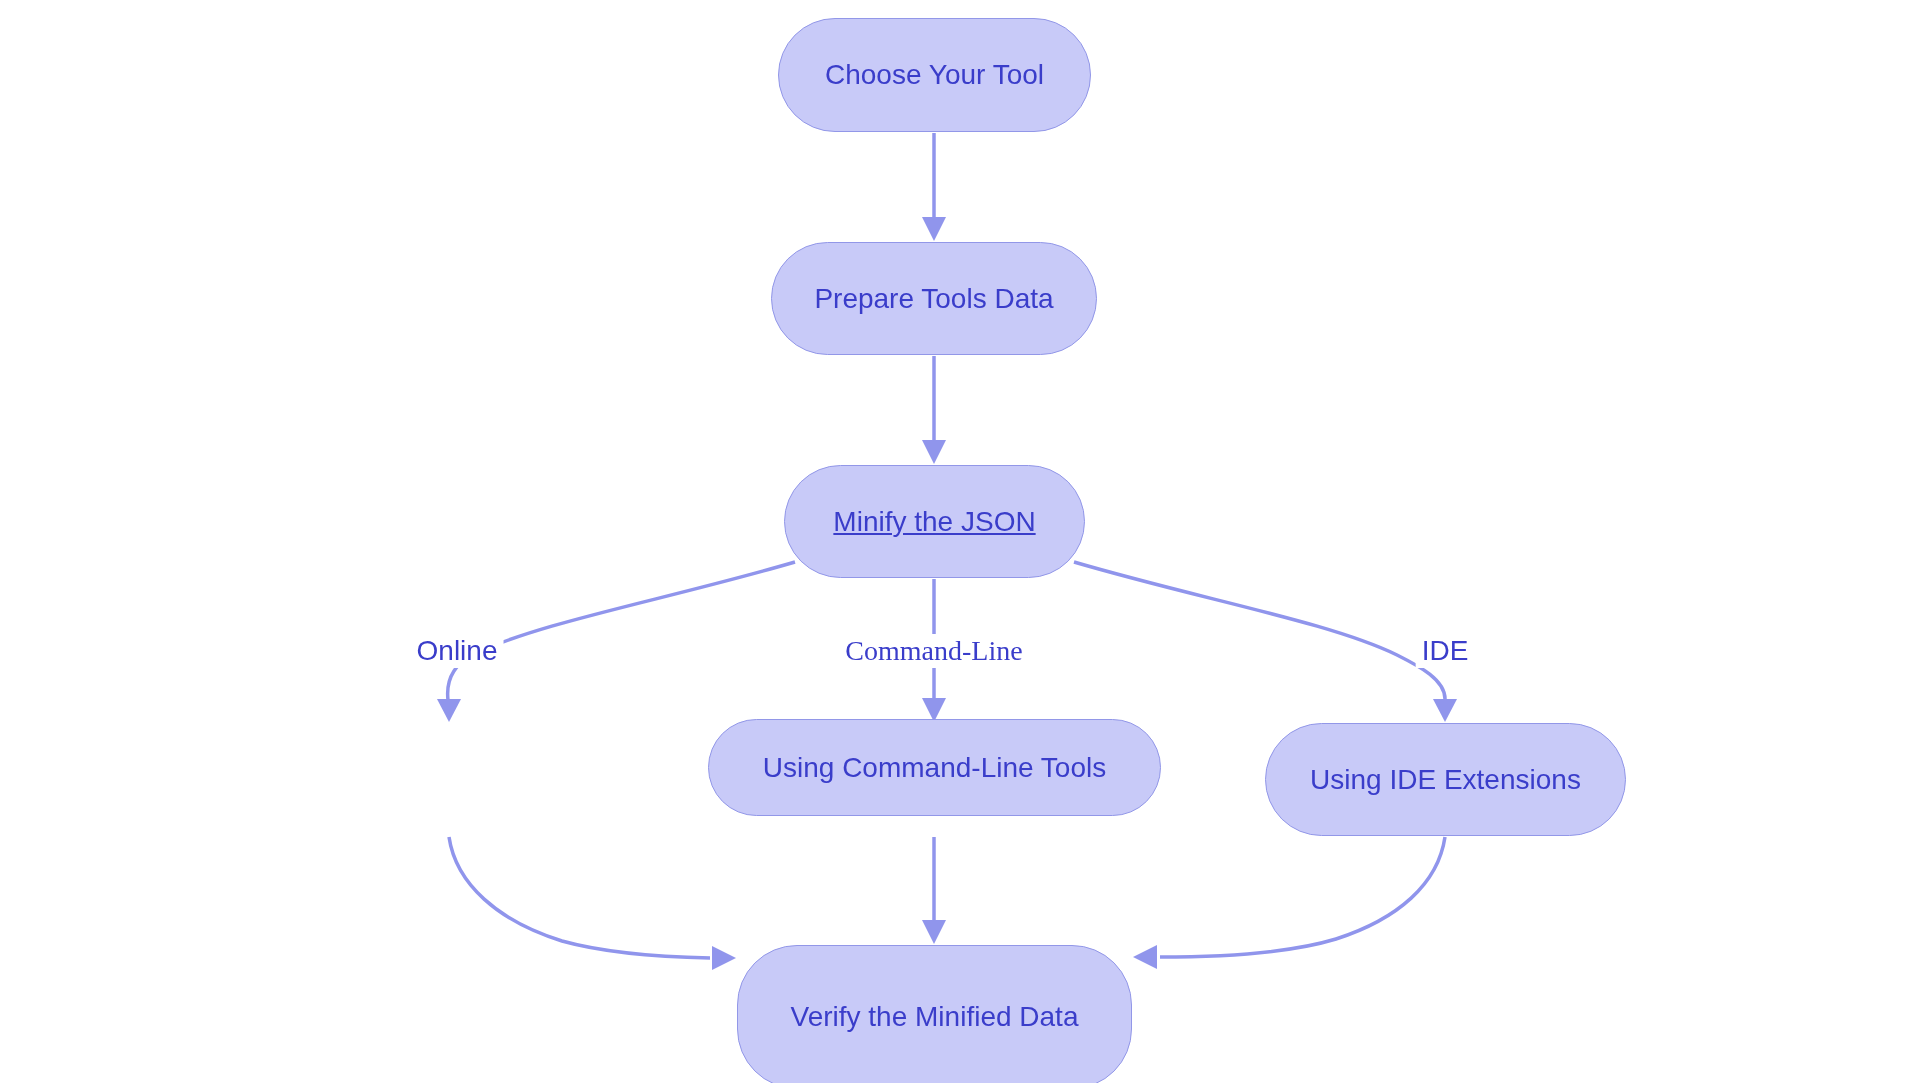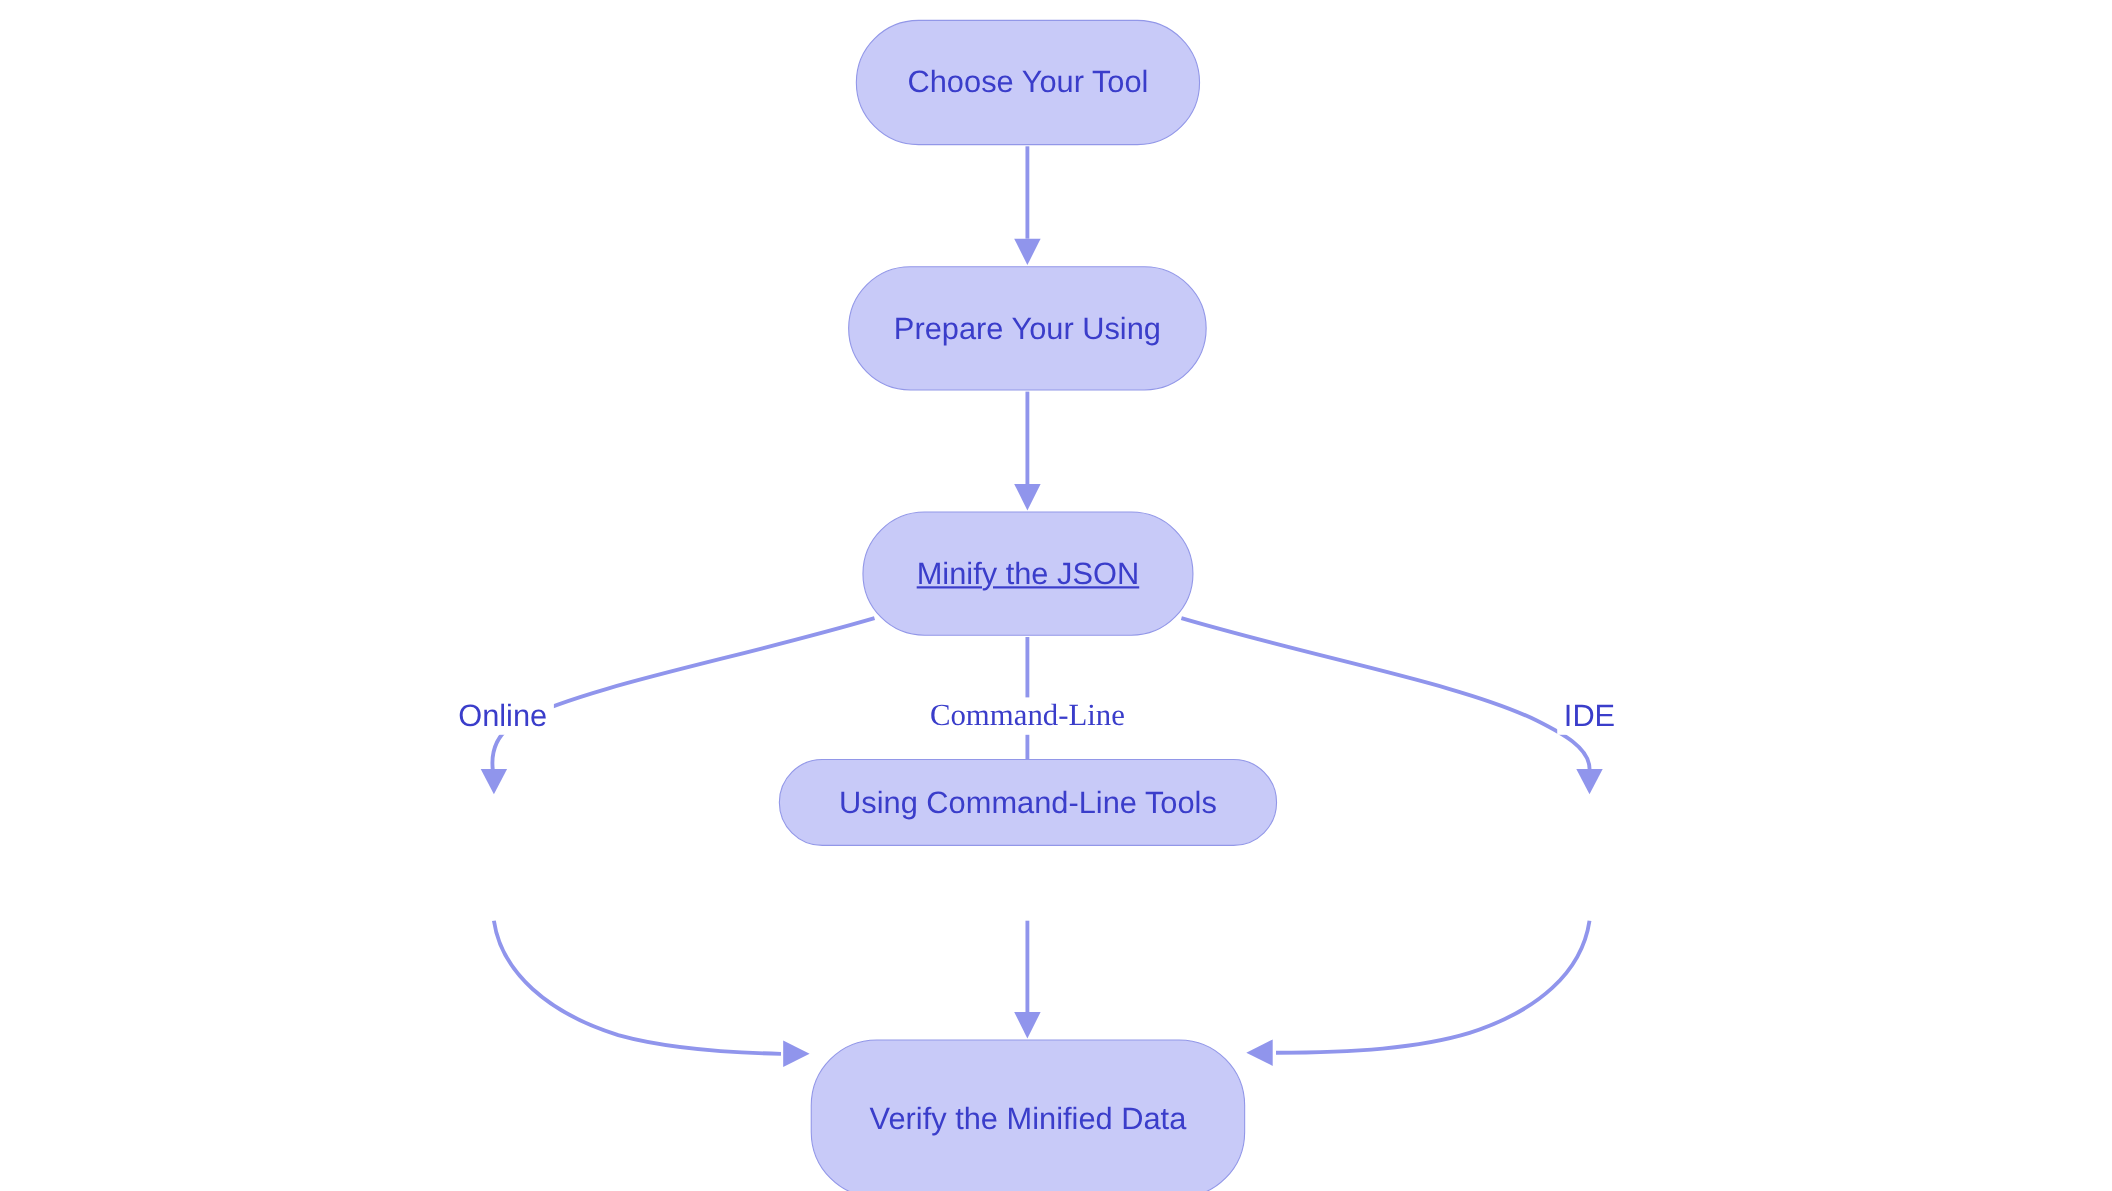--- a/index.html
+++ b/index.html
@@ -39,21 +39,21 @@
     color:var(--node-text);
     font-size:28px;
     padding:1px 6px;
     white-space:nowrap;
   }
   
   .n-choose {left:778px; top:18px;  width:313px; height:114px;}
   .n-prepare{left:771px; top:242px; width:326px; height:113px;}
   .n-minify {left:784px; top:465px; width:301px; height:113px;text-decoration:underline;}
   .n-online {left:294px; top:723px; width:311px; height:113px;}
-  .n-cli    {left:708px; top:690px; width:453px; height:79px;}
+  .n-cli    {left:708px; top:719px; width:453px; height:97px;}
   .n-ide    {left:1265px;top:723px; width:361px; height:113px;}
   .n-verify {left:737px; top:945px; width:395px; height:144px;}
   .l-online{left:457px; top:651px;text-align:right;}
   .l-cli   {left:934px; top:651px;font-family:Liberation Serif, serif;}
   .l-ide   {left:1445px;top:651px;}
 </style>
 </head>
 <body>
 
 <div class="canvas">
@@ -79,22 +79,23 @@
     <polygon class="arrowhead" points="712,946 712,970 736,958"></polygon>
 
     <path class="edge-path" d="M 934 837 L 934 920"></path>
     <polygon class="arrowhead" points="922,920 946,920 934,944"></polygon>
 
     <path class="edge-path" d="M 1445 837 C 1438 884, 1398 919, 1336 939 C 1290 953, 1230 957, 1160 957"></path>
     <polygon class="arrowhead" points="1157,945 1157,969 1133,957"></polygon>
   </svg>
 
   <div class="node n-choose">Choose Your Tool</div>
-  <div class="node n-prepare">Prepare Your Using</div>
+  <div class="node n-prepare">Prepare Tools Data</div>
   <div class="node n-minify">Minify the JSON</div>
   <div class="node n-cli">Using Command-Line Tools</div>
+  <div class="node n-ide">Using IDE Extensions</div>
   <div class="node n-verify">Verify the Minified Data</div>
 
   <div class="edge-label l-online">Online</div>
   <div class="edge-label l-cli">Command-Line</div>
   <div class="edge-label l-ide">IDE</div>
 
 </div>
 
 </body></html>

